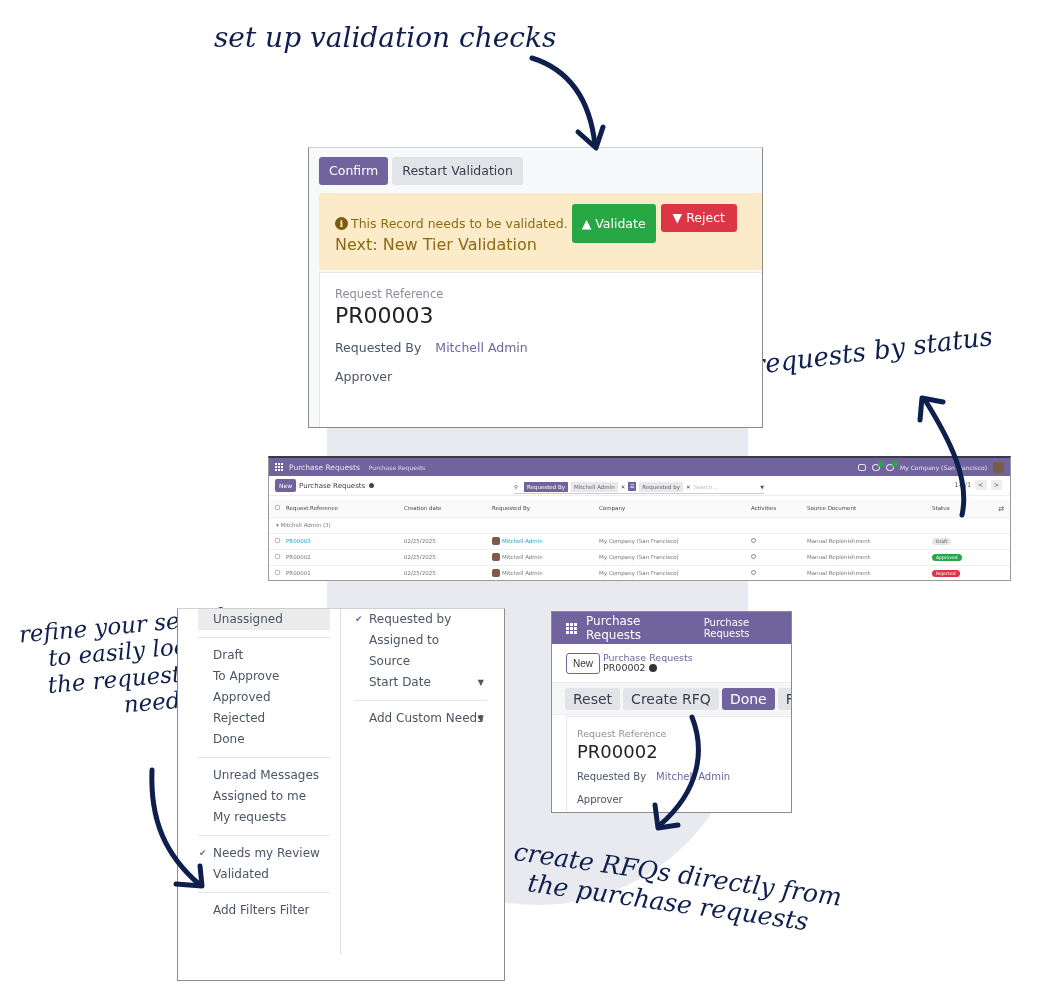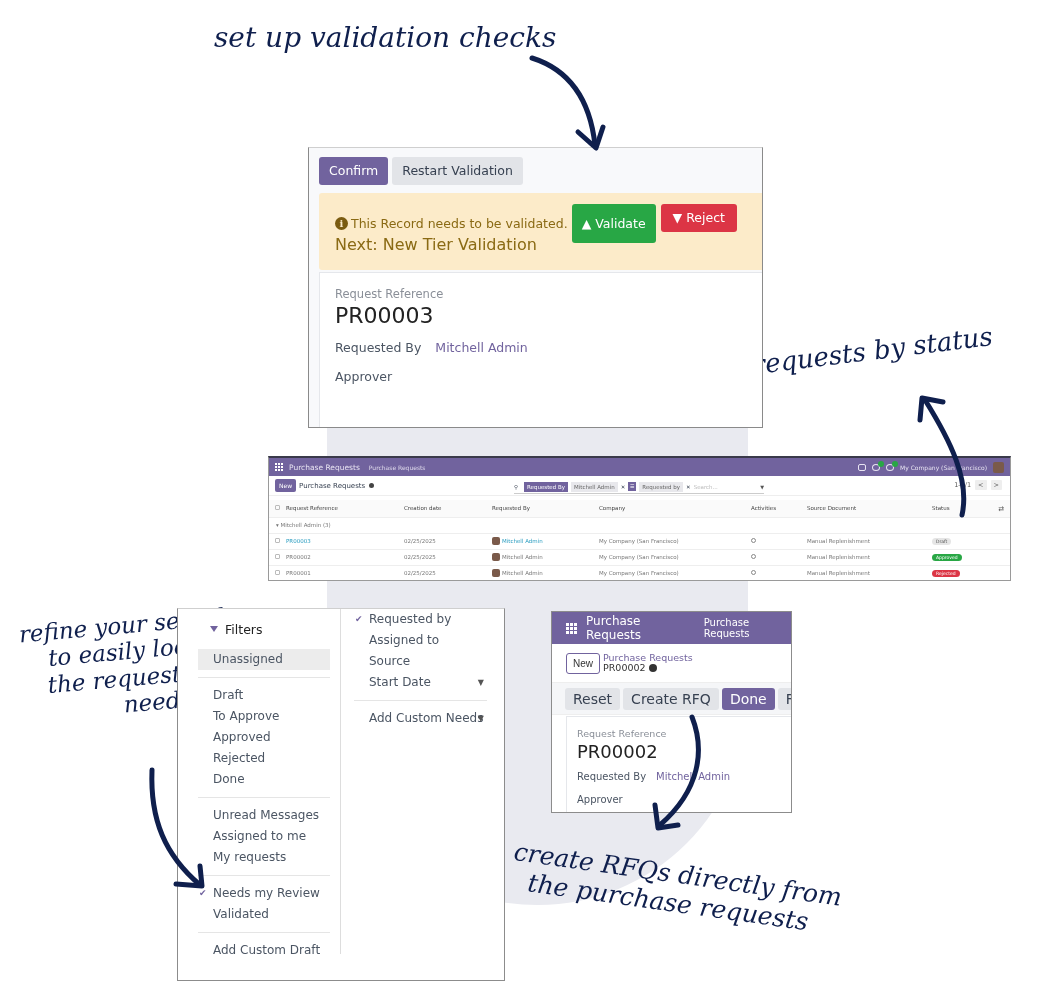--- a/index.html
+++ b/index.html
@@ -297,40 +297,36 @@
         <td>Manual Replenishment</td>
         <td><span class="status-badge st-rejected">Rejected</span></td>
       </tr>
     </tbody>
   </table>
   <span style="position:absolute; right:6px; top:47px; font-size:7px; color:#555;">⇄</span>
 </div>
 
 <div class="panel3">
   <div class="filters-col">
-    <div class="col-head">
-      <span class="funnel"></span>
-      <span>Filters</span>
-    </div>
     <div class="menu-item active-bg">Unassigned</div>
     <div class="sep"></div>
     <div class="menu-item">Draft</div>
     <div class="menu-item">To Approve</div>
     <div class="menu-item">Approved</div>
     <div class="menu-item">Rejected</div>
     <div class="menu-item">Done</div>
     <div class="sep"></div>
     <div class="menu-item">Unread Messages</div>
     <div class="menu-item">Assigned to me</div>
     <div class="menu-item">My requests</div>
     <div class="sep"></div>
     <div class="menu-item checked">Needs my Review</div>
     <div class="menu-item">Validated</div>
     <div class="sep"></div>
-    <div class="menu-item">Add Custom Draft</div>
+    <div class="menu-item">Add Filters Filter</div>
   </div>
   <div class="grp-col">
     <div class="menu-item checked">Requested by</div>
     <div class="menu-item">Assigned to</div>
     <div class="menu-item">Source</div>
     <div class="menu-item">
       <span>Start Date</span>
       <span class="dd-caret">▼</span>
     </div>
     <div class="sep" style="margin-left:13px; margin-right:13px;"></div>

